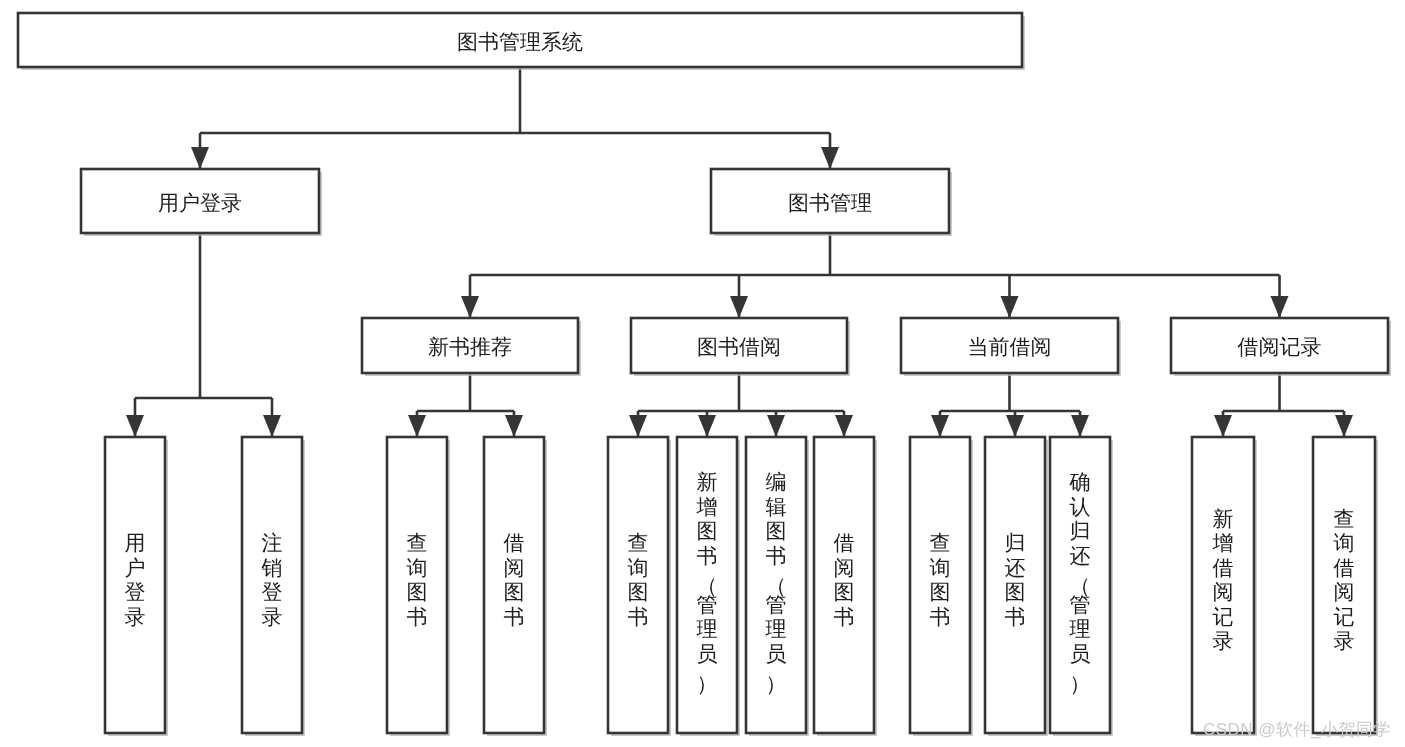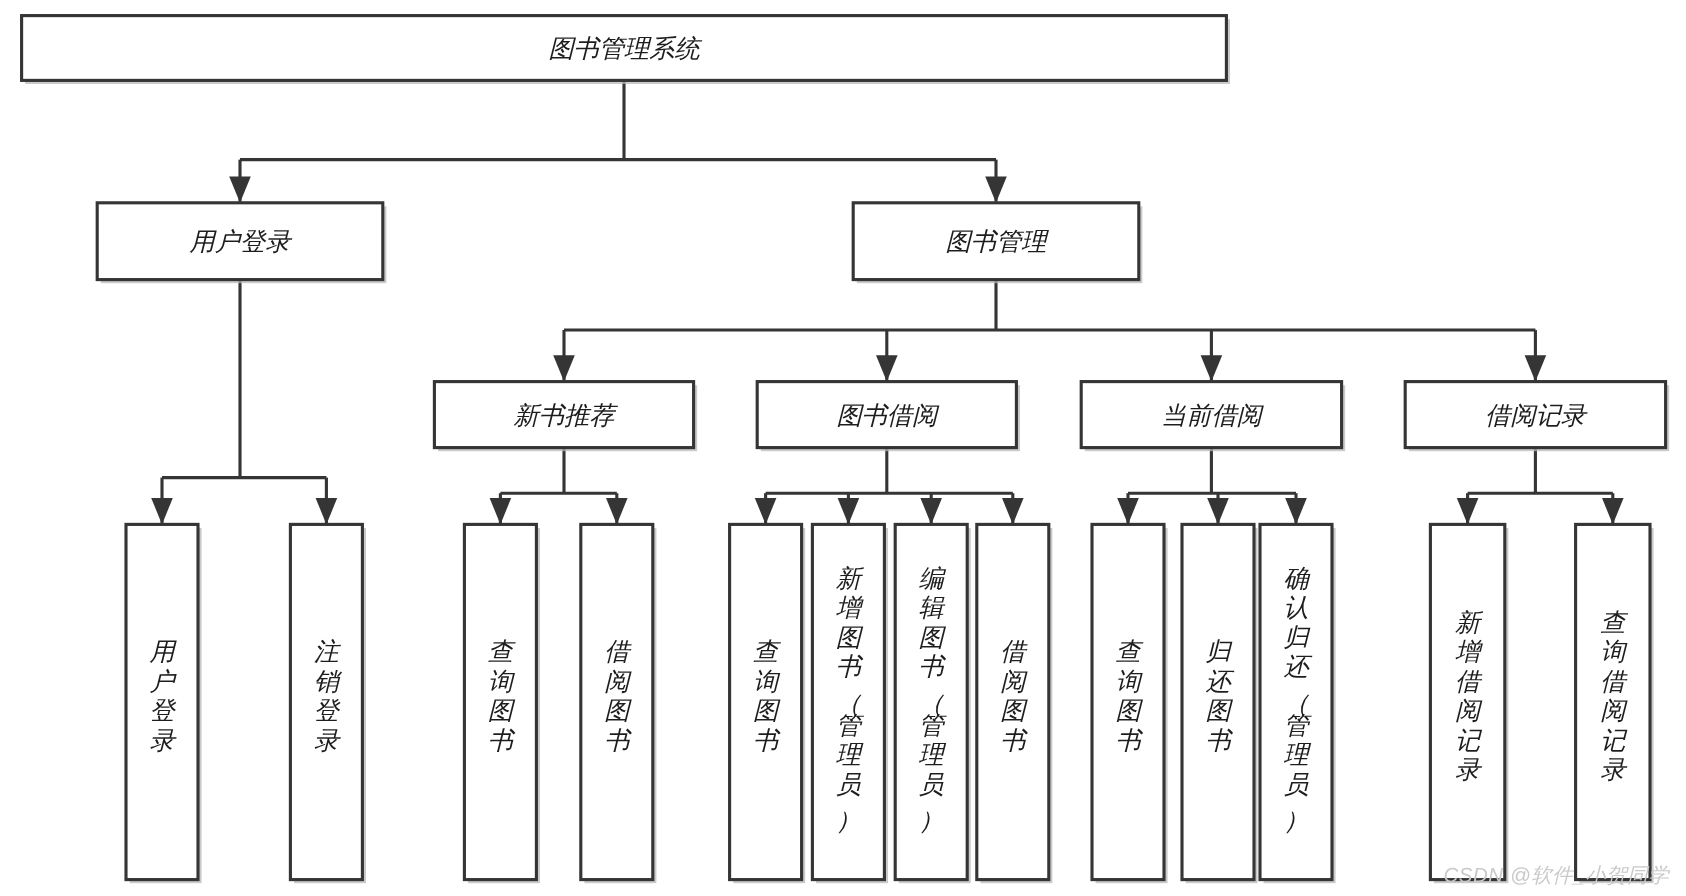--- a/index.html
+++ b/index.html
@@ -11,21 +11,20 @@
     width: 1405px;
     height: 747px;
     font-family: "Liberation Sans", "DejaVu Sans", sans-serif;
     overflow: hidden;
     position: relative;
   }
   #diagram-root {
     position: relative;
     width: 1405px;
     height: 747px;
-    font-style: italic;
   }
   svg#tree-svg {
     position: absolute;
     left: 0;
     top: 0;
     width: 1405px;
     height: 747px;
   }
   .node-box {
     fill: #ffffff;

